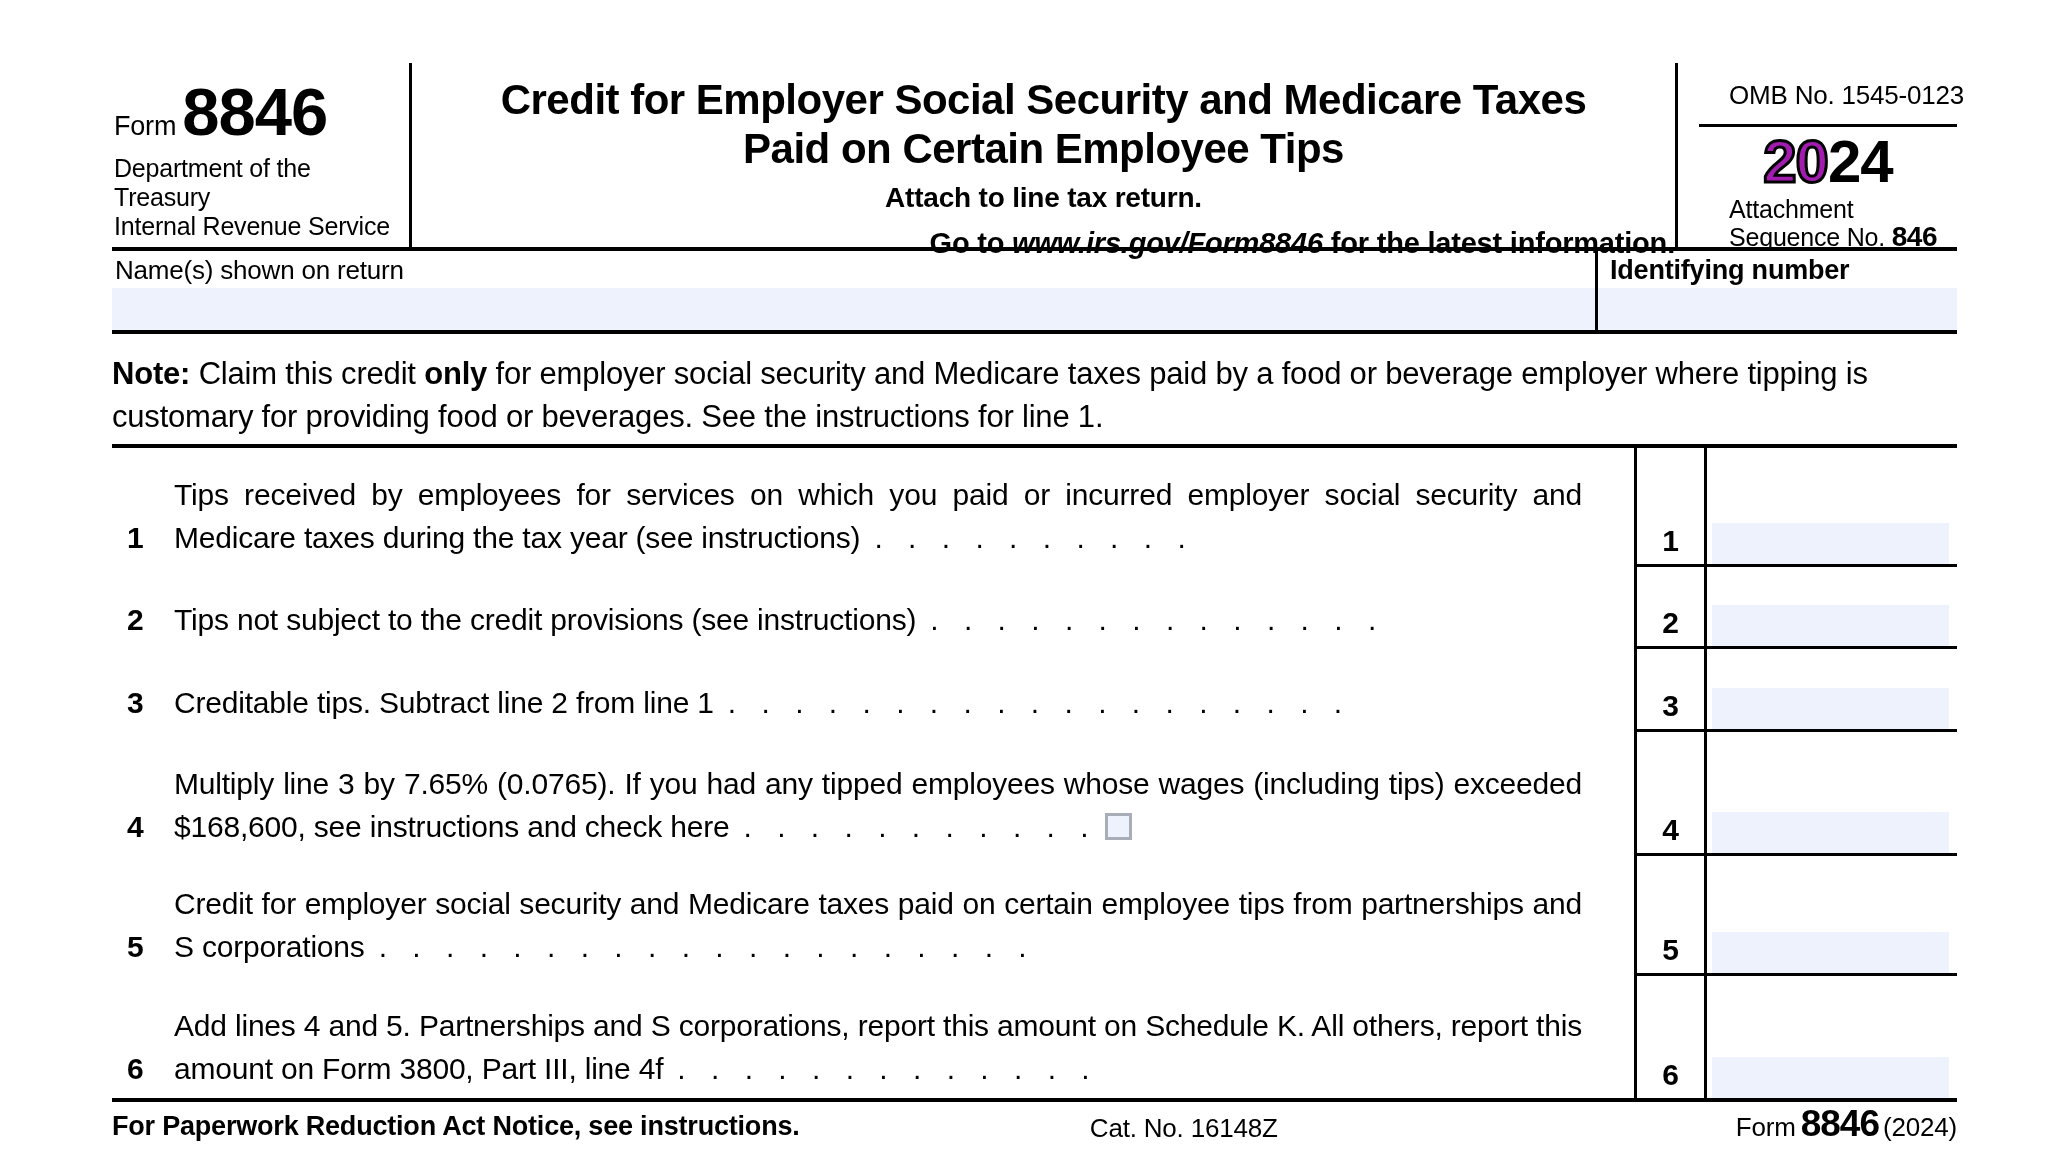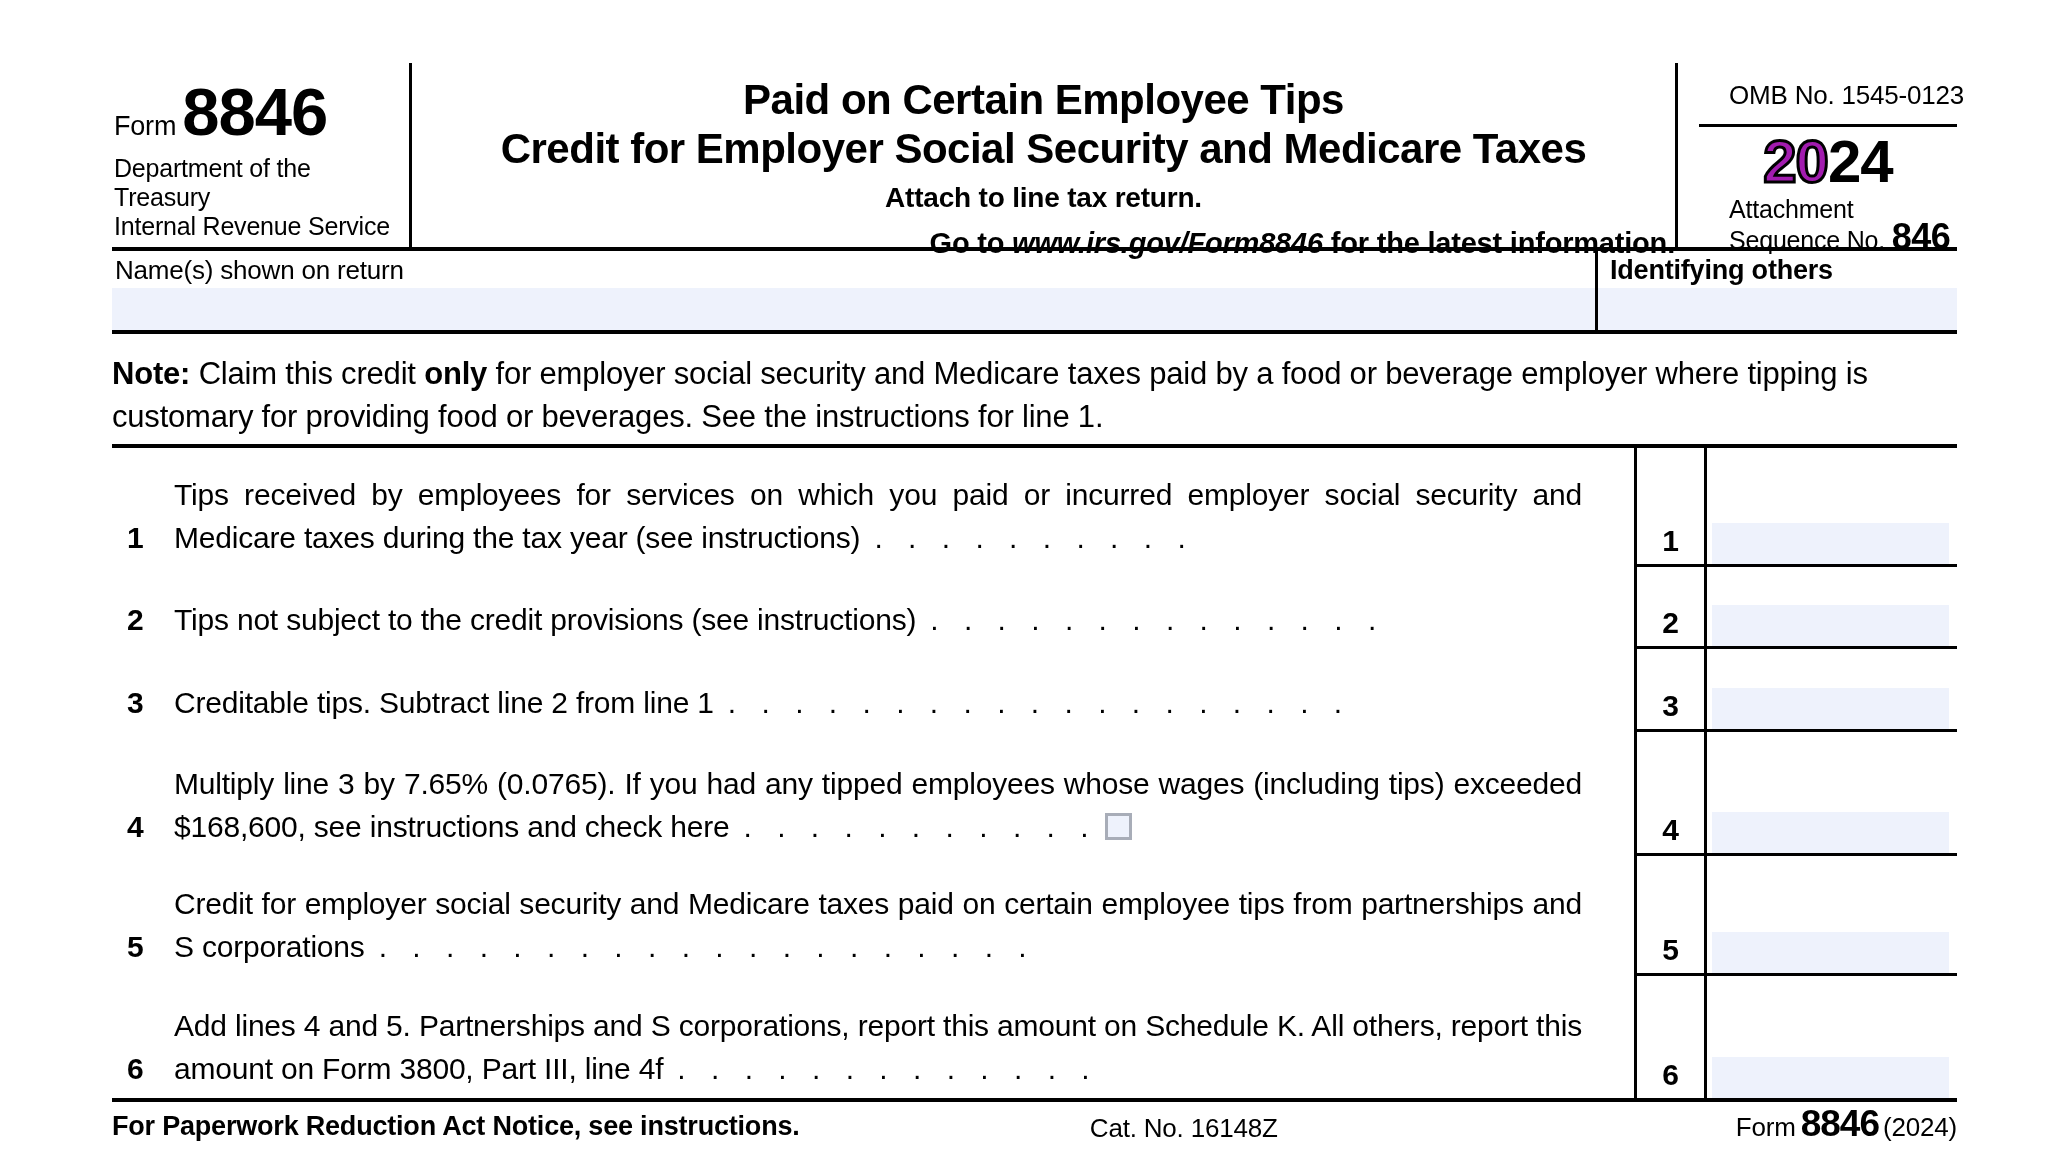--- a/index.html
+++ b/index.html
@@ -23,21 +23,21 @@
   .title { font-size:42px; font-weight:bold; line-height:49px; letter-spacing:-0.5px; }
   .attach { font-size:28px; font-weight:bold; margin-top:9px; }
   .goto { font-size:29px; font-weight:bold; margin-top:13px;text-align:right; }
   .goto i { font-style:italic; }
   .hdr-right { width:258px; display:flex; flex-direction:column;margin-left:21px; }
   .omb { font-size:26px; padding:17px 0 13px 30px; border-bottom:3px solid #000; white-space:nowrap; }
   .year { text-align:center; font-size:60px; line-height:60px; padding-top:5px; letter-spacing:-1px; }
   .y-out { color:#a21caf; font-weight:bold; -webkit-text-stroke:3px #000; }
   .y-in { font-weight:bold; }
   .attseq { font-size:25px; line-height:28px; padding-left:30px; margin-top:3px; }
-  .seq-num { font-size:36px; font-weight:bold; letter-spacing:-0.5px; }
+  .seq-num { font-size:28px; font-weight:bold; letter-spacing:-0.5px; }
 
   
   .namerow { display:flex; height:83px; border-bottom:4px solid #000; align-items:stretch; }
   .ncol { display:flex; flex-direction:column; }
   .ncol-left { flex:1; }
   .ncol-right { width:362px; border-left:3px solid #000; }
   .nlabel { font-size:26px; padding:4px 0 2px 3px; }
   .nlabel.bold { font-weight:bold; padding-left:12px; font-size:27px; }
   .nfield { flex:1; background:var(--field,#eef2fc); }
 
@@ -82,43 +82,43 @@
         <span class="form-word">Form</span>
         <span class="form-num">8846</span>
       </div>
       <div class="dept">
         <div>Department of the Treasury</div>
         <div>Internal Revenue Service</div>
       </div>
     </div>
     <div class="hdr-mid">
       <div class="title">
+        <div>Credit for Employer Social Security and Medicare Taxes</div>
         <div>Paid on Certain Employee Tips</div>
-        <div>Credit for Employer Social Security and Medicare Taxes</div>
       </div>
       <div class="attach">Attach to line tax return.</div>
       <div class="goto"><span>Go to </span><i>www.irs.gov/Form8846</i><span> for the latest information.</span></div>
     </div>
     <div class="hdr-right">
       <div class="omb">OMB No. 1545-0123</div>
       <div class="year"><span class="y-out">20</span><span class="y-in">24</span></div>
       <div class="attseq">
         <div>Attachment</div>
         <div><span>Sequence No. </span><span class="seq-num">846</span></div>
       </div>
     </div>
   </div>
 
   <div class="namerow">
     <div class="ncol ncol-left">
       <div class="nlabel">Name(s) shown on return</div>
       <div class="nfield"></div>
     </div>
     <div class="ncol ncol-right">
-      <div class="nlabel bold">Identifying others</div>
+      <div class="nlabel bold">Identifying number</div>
       <div class="nfield"></div>
     </div>
   </div>
 
   <div class="note"><span class="b">Note:</span><span> Claim this credit </span><span class="b">only</span><span> for employer social security and Medicare taxes paid by a food or beverage employer where tipping is customary for providing food or beverages. See the instructions for line 1.</span></div>
 
   <div class="tbl">
 
     <div class="trow r1">
       <div class="desc">

